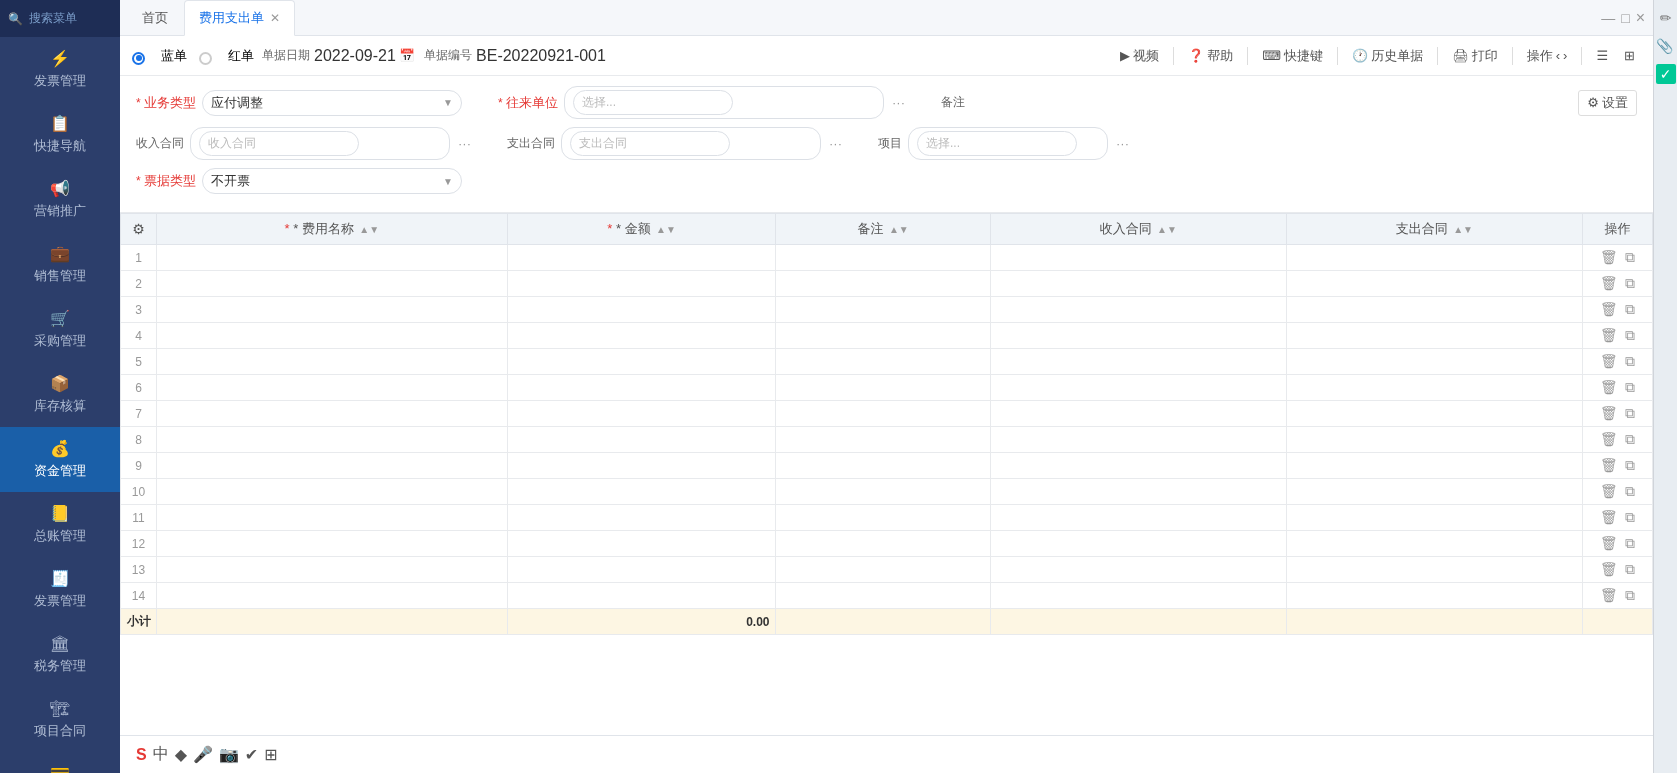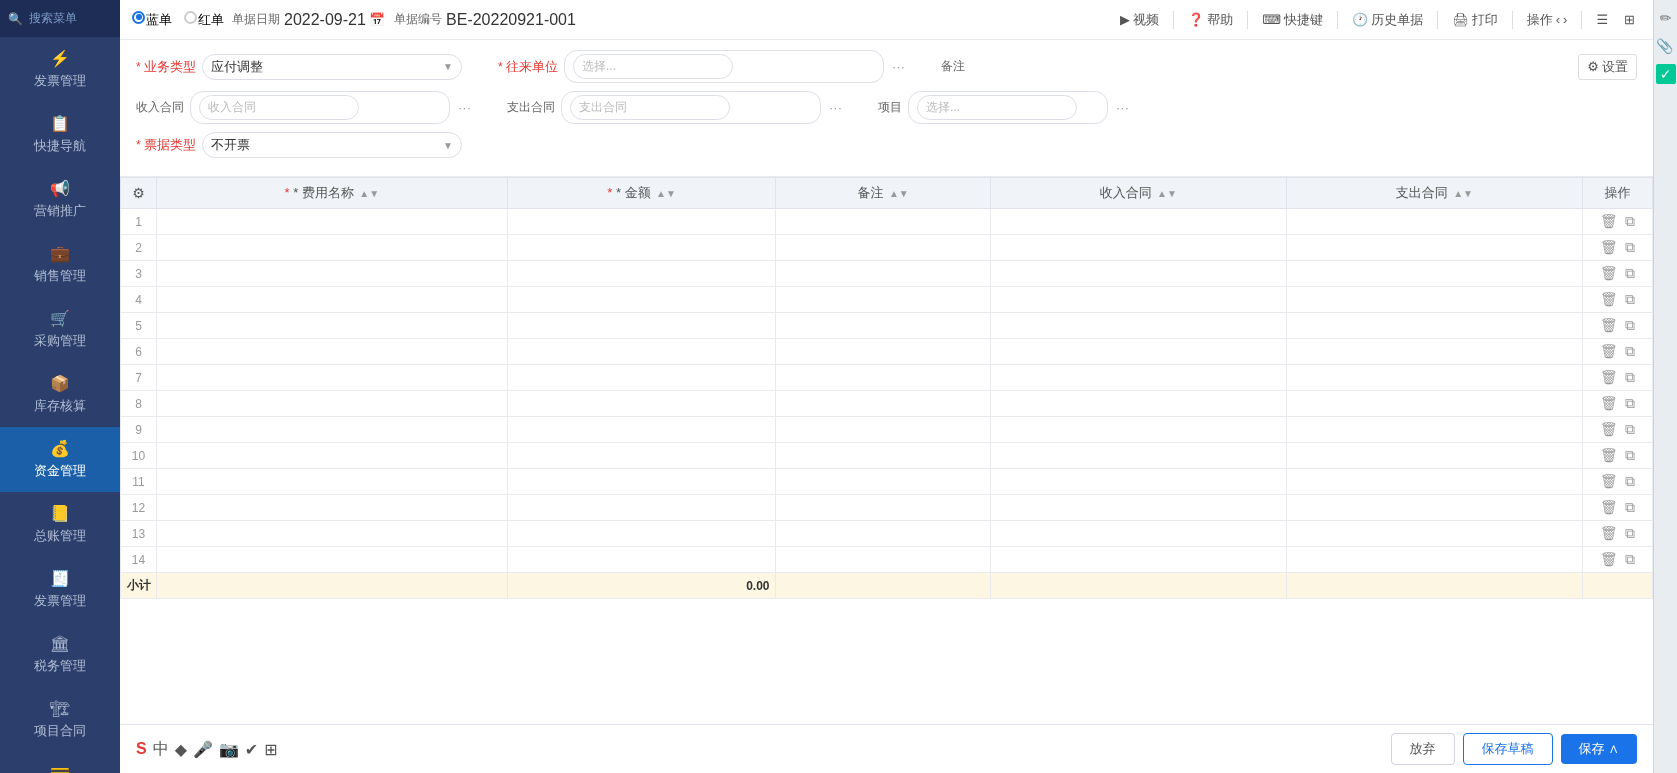--- a/index.html
+++ b/index.html
@@ -38,21 +38,21 @@
     .form-input { border: 1px solid #dce0e6; border-radius: 13px; padding: 3px 8px; min-width: 160px; color: #333; font-size: 12px; display: flex; align-items: center; justify-content: space-between; cursor: pointer; }
     .form-input.wide { min-width: 260px; }
     .form-input.placeholder { color: #bbb; }
     .form-input .arrow { color: #999; font-size: 10px; }
     .form-dots { color: #999; cursor: pointer; margin-left: 2px; }
     .form-date { display: flex; align-items: center; gap: 4px; font-size: 12px; color: #333; }
     .form-date .cal-icon { color: #999; cursor: pointer; }
 
     
     .radio-group { display: flex; align-items: center; gap: 12px; }
-    .radio-item { display: flex; align-items: flex-start; gap: 1px; cursor: pointer; font-size: 12px; }
+    .radio-item { display: flex; align-items: flex-end; gap: 16px; cursor: pointer; font-size: 12px; }
     .radio-dot { width: 14px; height: 14px; border-radius: 50%; border: 2px solid #1a73e8; display: flex; align-items: center; justify-content:: center; position: relative; }
     .radio-dot.checked::after { content: ''; width: 6px; height: 6px; background: #1a73e8; border-radius: 50%; position: absolute; top: 50%; left: 50%; transform: translate(-50%, -50%); }
 
     
     .table-container { flex: 1; overflow: auto; background: #fff; }
     .data-table { width: 100%; border-collapse: collapse; }
     .data-table th { background: #f0f4f8; border: 1px solid #e0e4ea; padding: 6px 8px; font-weight: normal; color: #555; font-size: 12px; white-space: nowrap; }
     .data-table th .sort-arrows { color: #999; font-size: 10px; display: inline-flex; flex-direction: column; line-height: 1; vertical-align: middle; margin-left: 2px; }
     .data-table td { border: 1px solid #e8eaed; padding: 4px 6px; font-size: 12px; color: #333; height: 26px; }
     .data-table td.row-num { color: #999; text-align: center; width: 36px; }
@@ -135,20 +135,34 @@
   </div>
   <div class="sidebar-item">
     <span class="icon">💳</span>
 
   </div>
 
 </div>
 
 <div class="main">
 
+  <div class="tab-bar">
+    <div class="tab home">
+      <span>首页</span>
+    </div>
+    <div class="tab active">
+      <span>费用支出单</span>
+      <span class="tab-close">✕</span>
+    </div>
+    <div style="margin-left:auto; display:flex; align-items:center; gap:6px;">
+      <span style="cursor:pointer;color:#999;font-size:14px;">—</span>
+      <span style="cursor:pointer;color:#999;font-size:14px;">□</span>
+      <span style="cursor:pointer;color:#999;font-size:16px;">×</span>
+    </div>
+  </div>
 
   <div class="toolbar">
     <div class="radio-group">
       <label class="radio-item">
         <div class="radio-dot checked" style="width:13px;height:13px;border-radius:50%;border:2px solid #1a73e8;position:relative;display:inline-flex;">
           <span style="width:5px;height:5px;background:#1a73e8;border-radius:50%;position:absolute;top:50%;left:50%;transform:translate(-50%,-50%);"></span>
         </div>
         <span>蓝单</span>
       </label>
       <label class="radio-item">
@@ -488,25 +502,20 @@
   <div class="bottom-bar">
     <div class="bottom-icons">
       <span class="brand-logo" style="color:#e53935;font-weight:bold;font-size:16px;">S</span>
       <span class="bottom-icon">中</span>
       <span class="bottom-icon">◆</span>
       <span class="bottom-icon">🎤</span>
       <span class="bottom-icon">📷</span>
       <span class="bottom-icon">✔</span>
       <span class="bottom-icon">⊞</span>
     </div>
-    <div class="bottom-right">
-      <button class="btn btn-default">放弃</button>
-      <button class="btn btn-secondary">保存草稿</button>
-      <button class="btn btn-primary">保存 ∧</button>
-    </div>
   </div>
 </div>
 
 <div class="right-panel" style="position:relative;">
   <span class="right-panel-icon">✏</span>
   <span class="right-panel-icon">📎</span>
   <span class="right-panel-icon active" style="background:#00c896;">✓</span>
 </div>
 
 </body></html>

